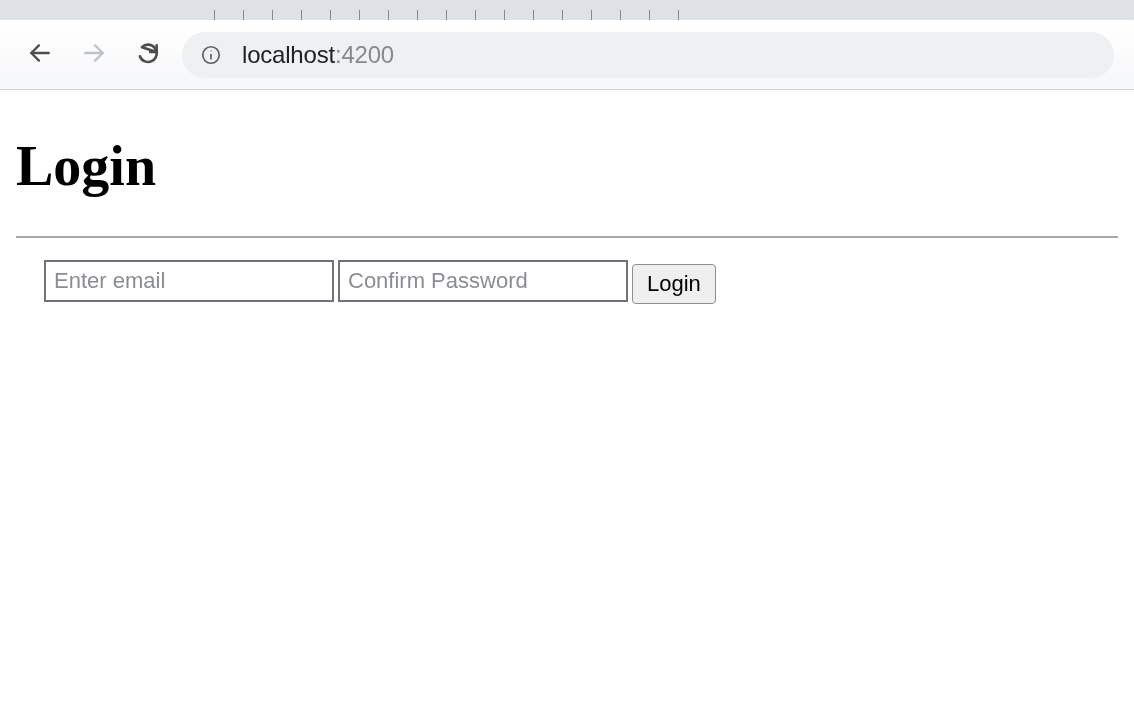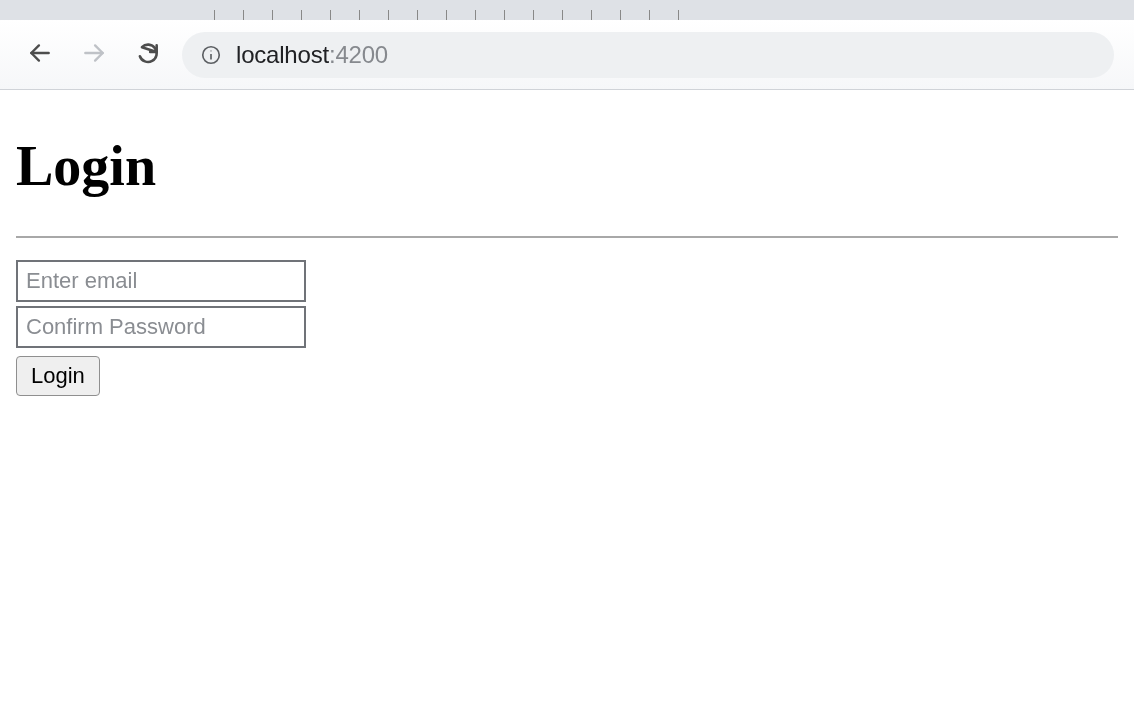--- a/index.html
+++ b/index.html
@@ -65,21 +65,21 @@
       stroke-width: 2.4;
     }
     .addressbar {
       flex: 1;
       height: 46px;
       background: #eef0f2;
       border-radius: 23px;
       display: flex;
       align-items: center;
       padding: 0 18px;
-      gap: 14px;
+      gap: 20px;
     }
     .site-info-icon {
       width: 22px;
       height: 22px;
       display: flex;
       align-items: center;
       justify-content: center;
       color: #5c5f63;
     }
     .site-info-icon svg {
@@ -106,23 +106,24 @@
       color: #000;
       margin-bottom: 38px;
     }
     hr.divider {
       border: none;
       border-top: 2px solid #a8a8a8;
       margin-bottom: 22px;
     }
     .form-col {
       display: flex;
-      flex-direction: column;
+      flex-direction: row;
       align-items: flex-start;
       gap: 4px;
+      margin-left: 28px;
     }
     .text-input {
       width: 290px;
       height: 42px;
       font-size: 22px;
       padding: 4px 8px;
       border: 2px solid #707378;
       background: #fff;
       color: #000;
       font-family: inherit;

